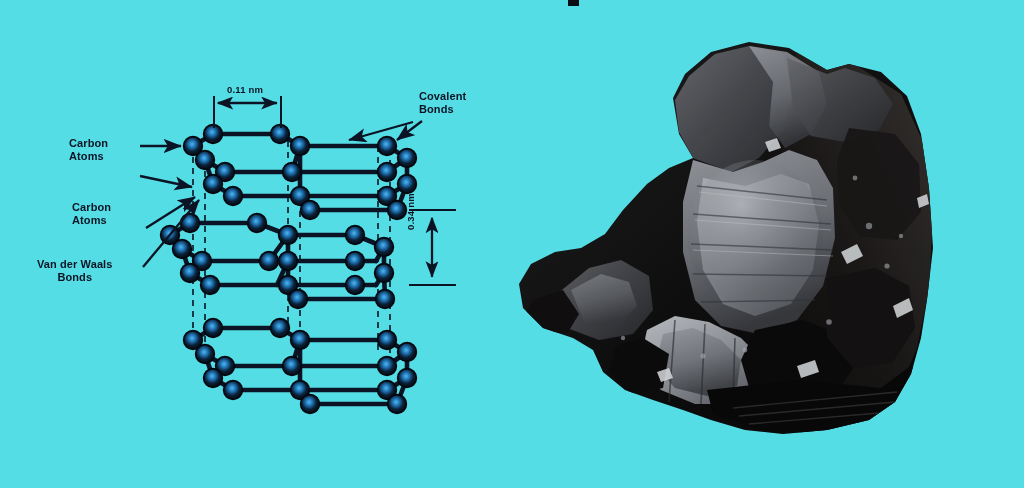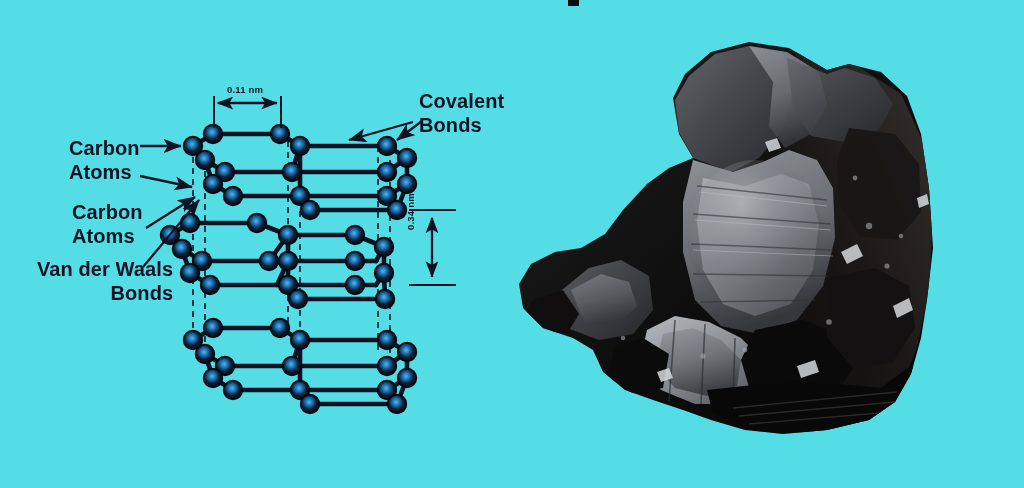--- a/index.html
+++ b/index.html
@@ -15,29 +15,29 @@
     width:1024px;height:488px;
   }
   .diagram-svg{
     position:absolute;left:0;top:0;
     width:1024px;height:488px;
   }
   .lbl{
     position:absolute;
     color:#0b1424;
     font-weight:700;
-    font-size:20px;
+    font-size:11px;
     line-height:1.18;
     letter-spacing:.1px;
     white-space:pre-line;
     font-family:"Liberation Sans", sans-serif;
   }
   #lbl-carbon-1{left:69px;top:137px;text-align:left;}
   #lbl-carbon-2{left:72px;top:201px;text-align:left;}
-  #lbl-vdw{left:37px;top:258px;text-align:right;}
+  #lbl-vdw{left:37px;top:258px;text-align:center;}
   #lbl-covalent{left:419px;top:90px;text-align:left;}
   .dim-lbl{
     position:absolute;
     color:#0b1424;
     font-weight:700;
     font-size:9.5px;
     font-family:"Liberation Sans", sans-serif;
     letter-spacing:.2px;
   }
   #dim-014{left:227px;top:84px;}

